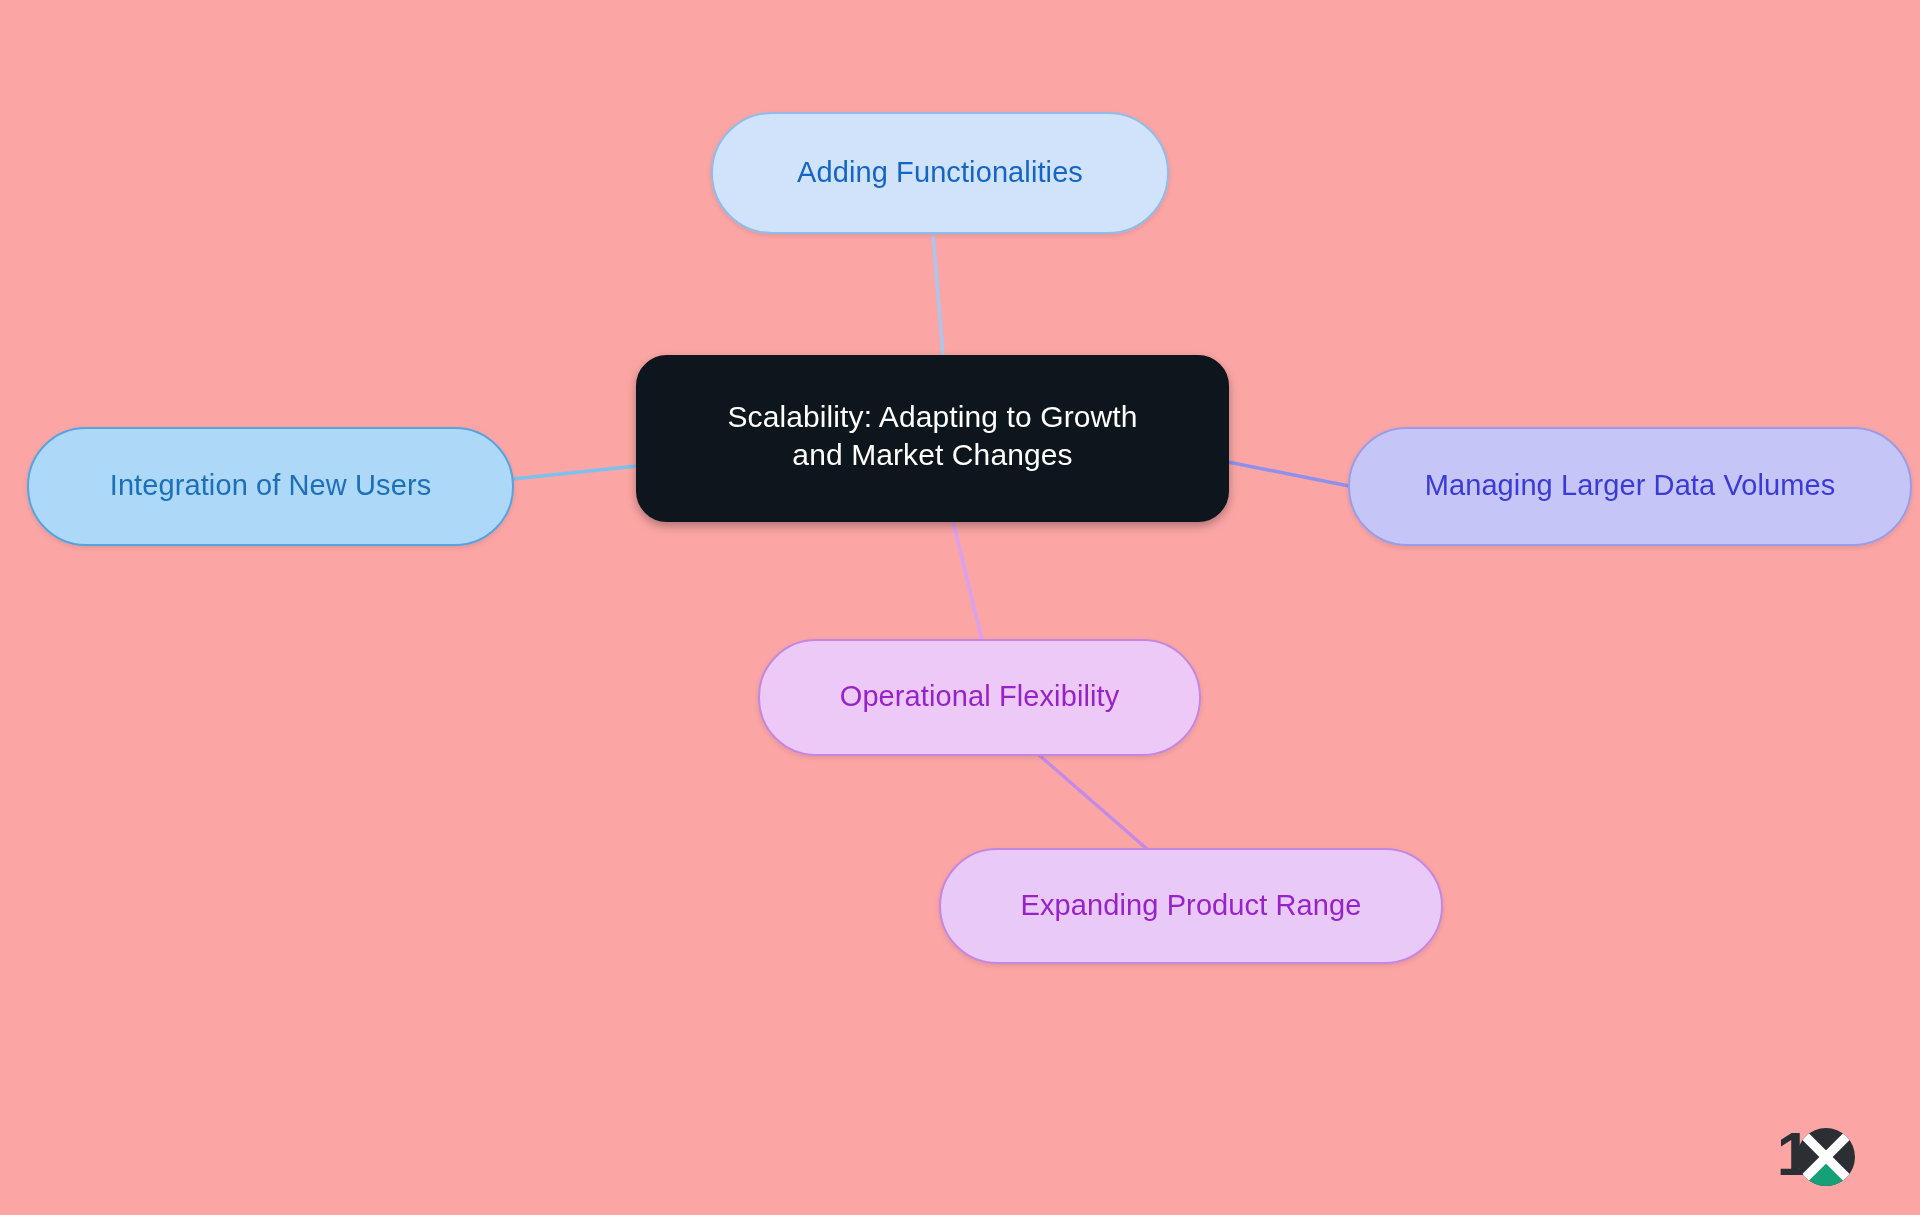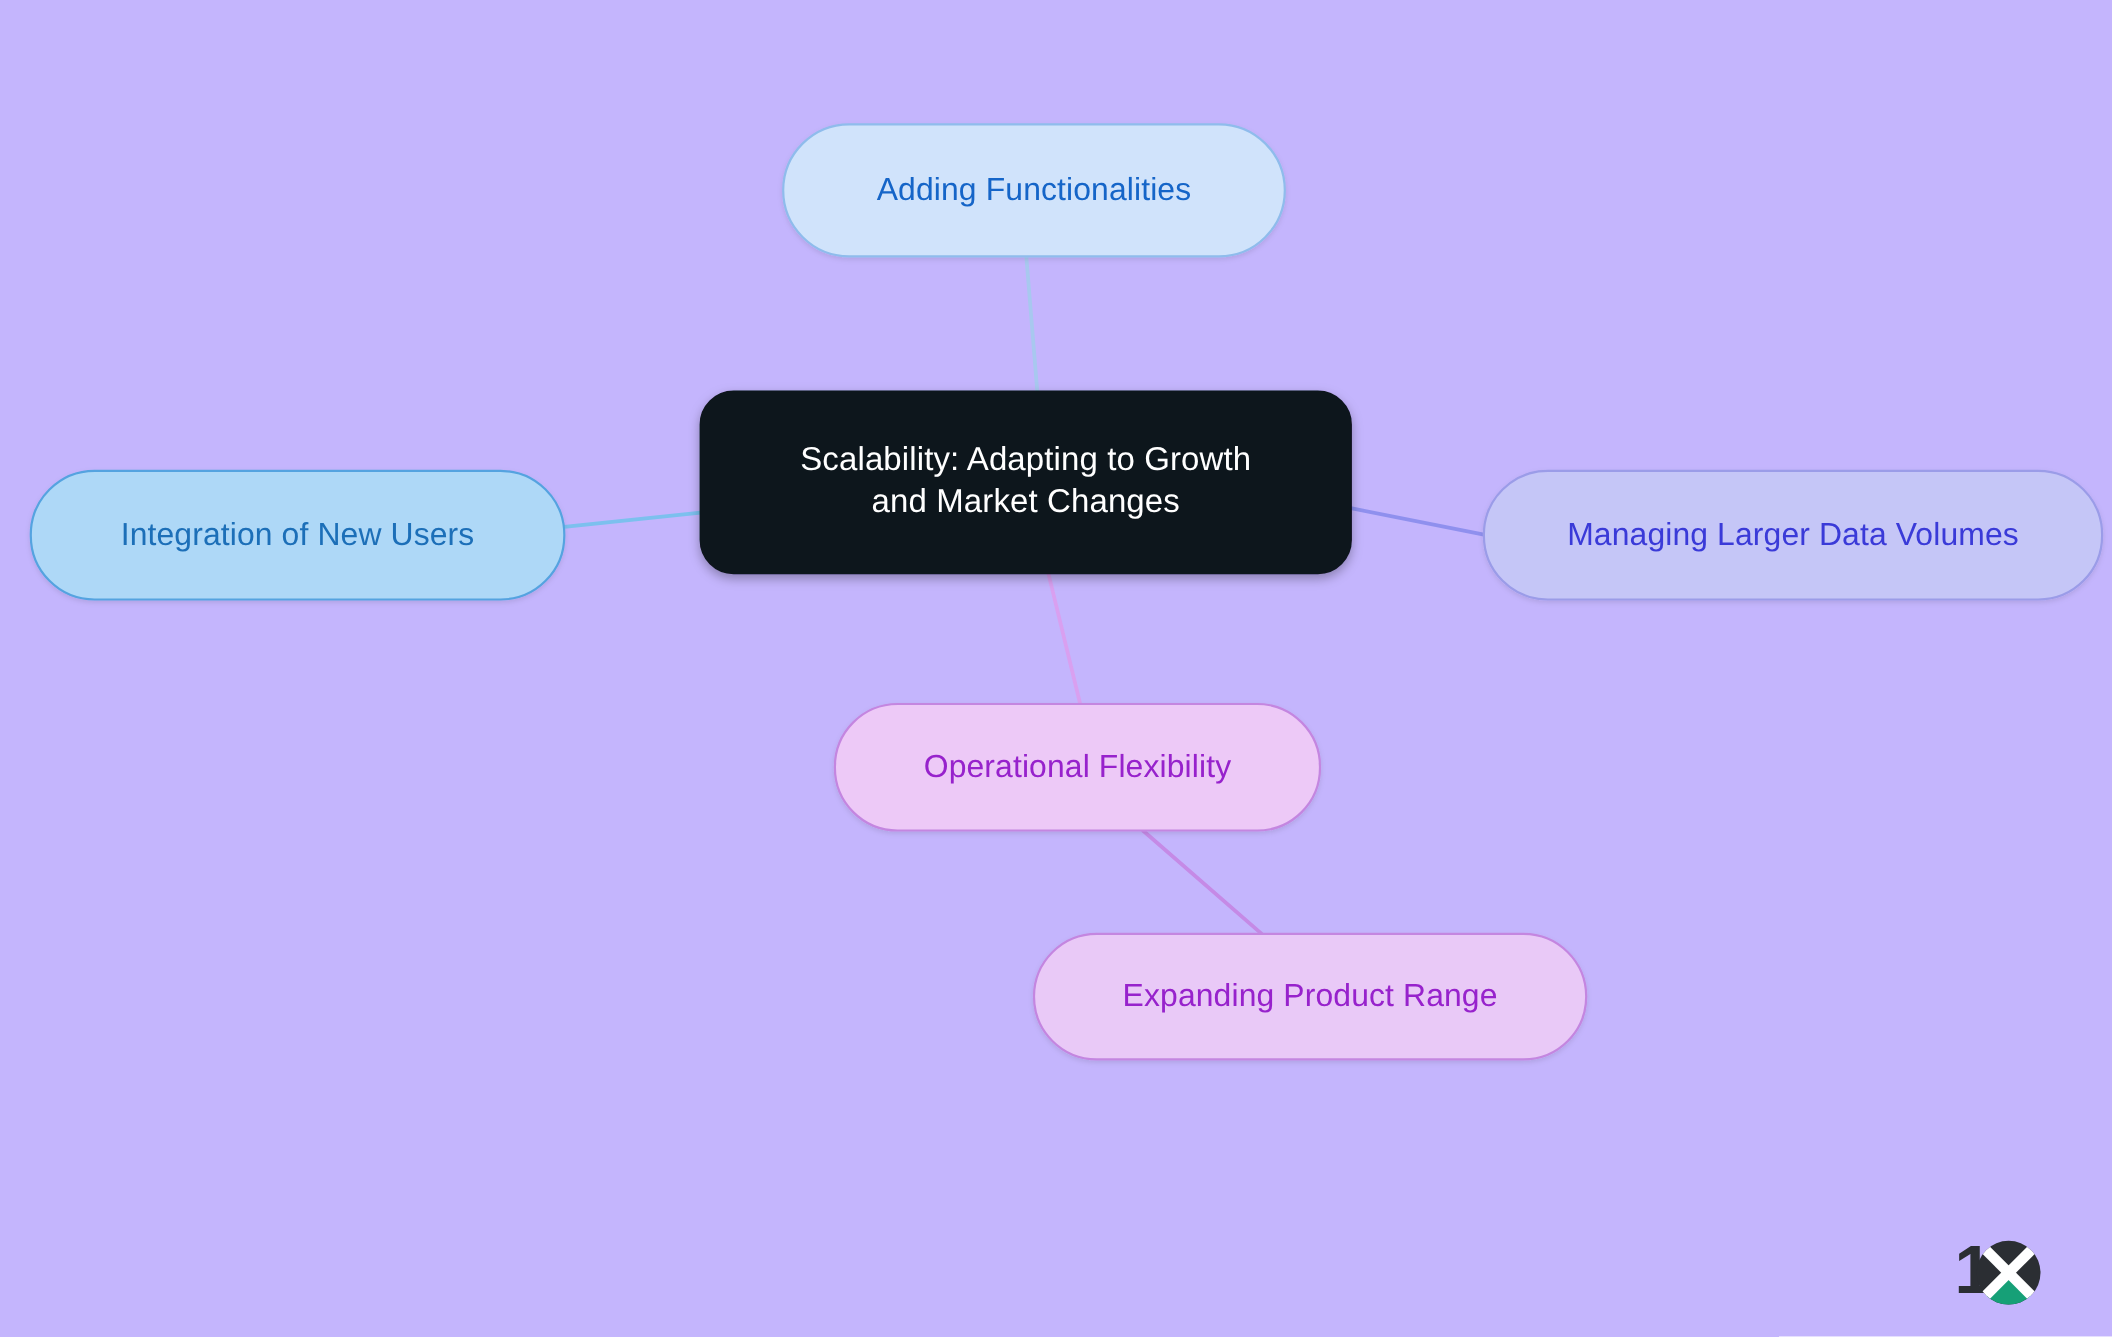--- a/index.html
+++ b/index.html
@@ -52,21 +52,21 @@
     font-weight: 700;
     font-size: 62px;
     fill: #2b2e33;
     dominant-baseline: middle;
     text-anchor: middle;
   }
 </style>
 </head>
 <body style="background: rgb(255, 255, 255);">
 
-<div id="mindmap-root" style="width: 1920px; height: 1215px; background: #c4b5fd;">
+<div id="mindmap-root" style="width: 1920px; height: 1215px; background: #fca5a5;">
   <svg id="mindmap-svg" viewBox="0 0 1920 1215" xmlns="http://www.w3.org/2000/svg">
 
     <defs>
       <filter id="node-shadow" x="-25%" y="-25%" width="150%" height="160%">
         <feDropShadow dx="0" dy="4" stdDeviation="5" flood-color="#000000" flood-opacity="0.30"></feDropShadow>
       </filter>
       <filter id="soft-shadow" x="-25%" y="-25%" width="150%" height="160%">
         <feDropShadow dx="0" dy="2" stdDeviation="2.5" flood-color="#000000" flood-opacity="0.10"></feDropShadow>
       </filter>
       <clipPath id="logo-circle-clip">

